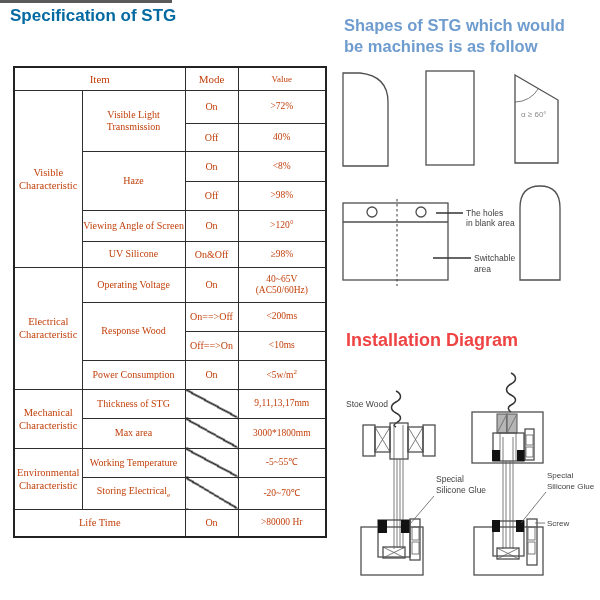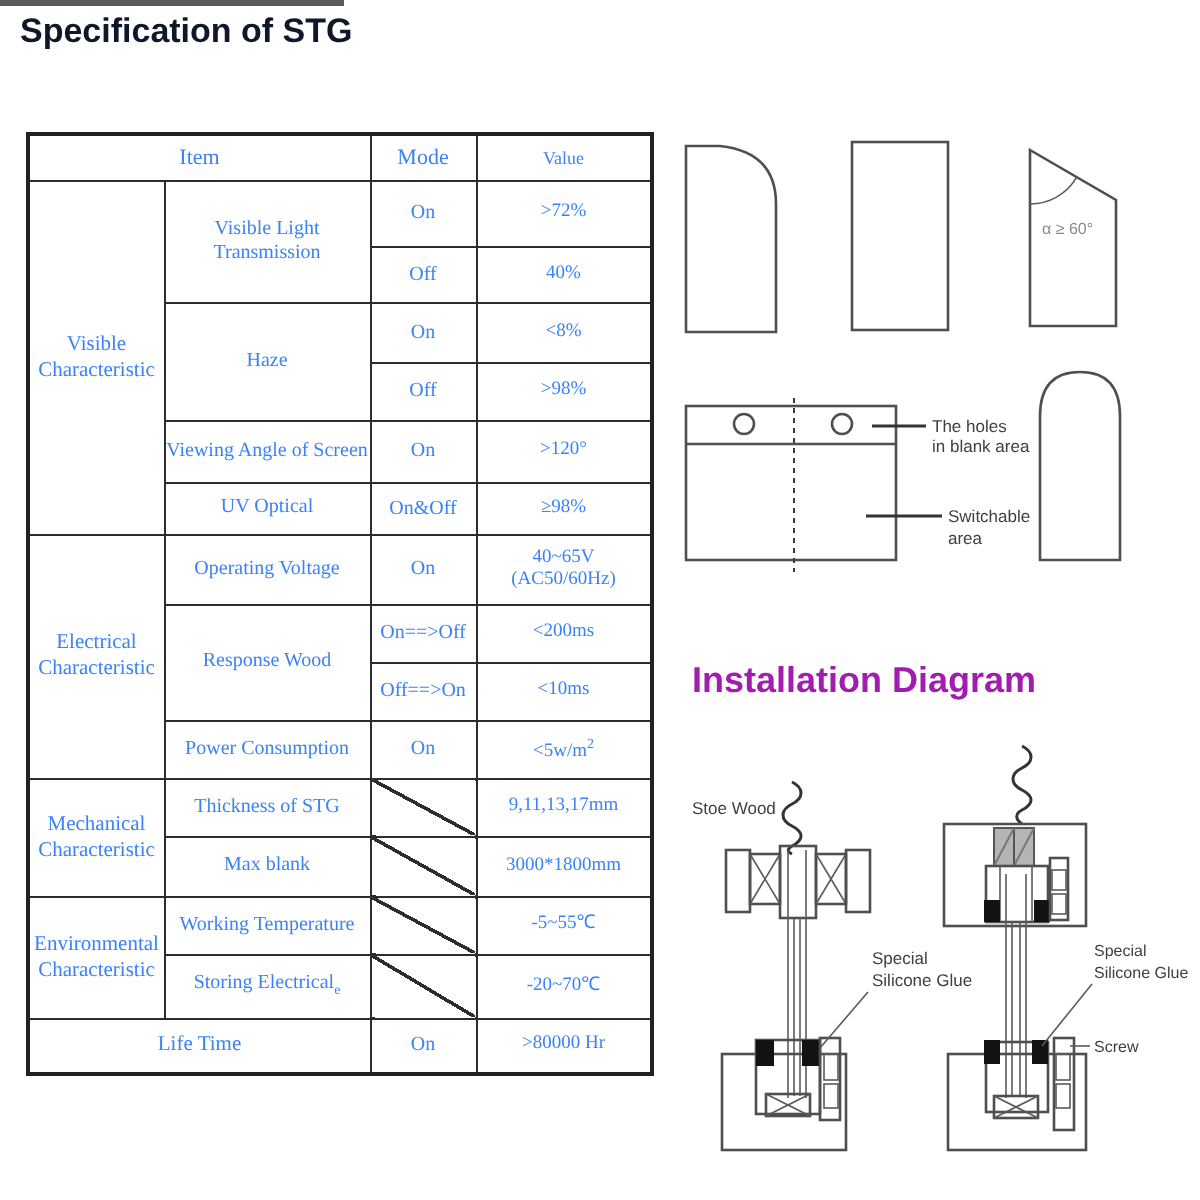--- a/index.html
+++ b/index.html
@@ -1,25 +1,25 @@
 <!DOCTYPE html>
 <html><head>
 <meta charset="utf-8">
 <style>
   html,body{margin:0;padding:0;background:#fff;}
   .canvas{position:relative;width:600px;height:600px;background:#ffffff;overflow:hidden;
           font-family:"Liberation Sans",sans-serif;}
   .top-edge{position:absolute;left:0;top:0;width:172px;height:3px;background:#5a5a5a;}
-  .title-main{position:absolute;left:10px;top:6px;font-size:17px;font-weight:bold;color:#0f172a;}
+  .title-main{position:absolute;left:10px;top:6px;font-size:17px;font-weight:bold;color:#0369a1;}
   .title-shapes{position:absolute;left:344px;top:15px;width:250px;font-size:16.5px;line-height:21px;
                 font-weight:bold;color:#6f9cce;}
-  .title-install{position:absolute;left:346px;top:330px;font-size:18px;font-weight:bold;color:#a21caf;}
+  .title-install{position:absolute;left:346px;top:330px;font-size:18px;font-weight:bold;color:#ef4444;}
 
   table.spec{position:absolute;left:13px;top:66px;border-collapse:collapse;table-layout:fixed;
-             width:312px;font-family:"Liberation Serif",serif;color:#3b82f6;}
+             width:312px;font-family:"Liberation Serif",serif;color:#c2410c;}
   table.spec{border:2.5px solid #222;}
   table.spec td, table.spec th{border:1.5px solid #2d2d2d;text-align:center;vertical-align:middle;
              padding:0;font-weight:normal;overflow:hidden;}
   .h-item,.h-mode{font-size:11px;}
   .h-value{font-size:9px;}
   .cat{font-size:10.5px;line-height:13px;}
   .item{font-size:10px;line-height:12px;}
   .mode{font-size:10px;}
   .val{font-size:9.5px;line-height:11px;}
   .val sup{font-size:7px;}
@@ -42,20 +42,24 @@
 </style>
 </head>
 <body>
 
 <div class="canvas">
 
   <div class="top-edge"></div>
 
   <div class="title-main">Specification of STG</div>
 
+  <div class="title-shapes">
+    <div>Shapes of STG which would</div>
+    <div>be machines is as follow</div>
+  </div>
 
   <div class="title-install">Installation Diagram</div>
 
   <table class="spec">
     <colgroup>
       <col style="width:68px">
         <col style="width:103px">
         <col style="width:53px">
         <col style="width:88px">
     </colgroup>
@@ -83,21 +87,21 @@
     <tr style="height:29px">
       <td class="mode">Off</td>
       <td class="val">&gt;98%</td>
     </tr>
     <tr style="height:31px">
       <td class="item">Viewing Angle of Screen</td>
       <td class="mode">On</td>
       <td class="val">&gt;120°</td>
     </tr>
     <tr style="height:26px">
-      <td class="item">UV Optical</td>
+      <td class="item">UV Silicone</td>
       <td class="mode">On&amp;Off</td>
       <td class="val">≥98%</td>
     </tr>
     <tr style="height:35px">
       <td rowspan="4" class="cat">Electrical Characteristic</td>
       <td class="item">Operating Voltage</td>
       <td class="mode">On</td>
       <td class="val">
         <div>40~65V</div>
         <div>(AC50/60Hz)</div>
@@ -117,21 +121,21 @@
       <td class="mode">On</td>
       <td class="val"><span>&lt;5w/m</span><sup>2</sup></td>
     </tr>
     <tr style="height:29px">
       <td rowspan="2" class="cat">Mechanical Characteristic</td>
       <td class="item">Thickness of STG</td>
       <td class="slash"></td>
       <td class="val">9,11,13,17mm</td>
     </tr>
     <tr style="height:30px">
-      <td class="item">Max blank</td>
+      <td class="item">Max area</td>
       <td class="slash"></td>
       <td class="val">3000*1800mm</td>
     </tr>
     <tr style="height:29px">
       <td rowspan="2" class="cat">Environmental Characteristic</td>
       <td class="item">Working Temperature</td>
       <td class="slash"></td>
       <td class="val">-5~55℃</td>
     </tr>
     <tr style="height:32px">

